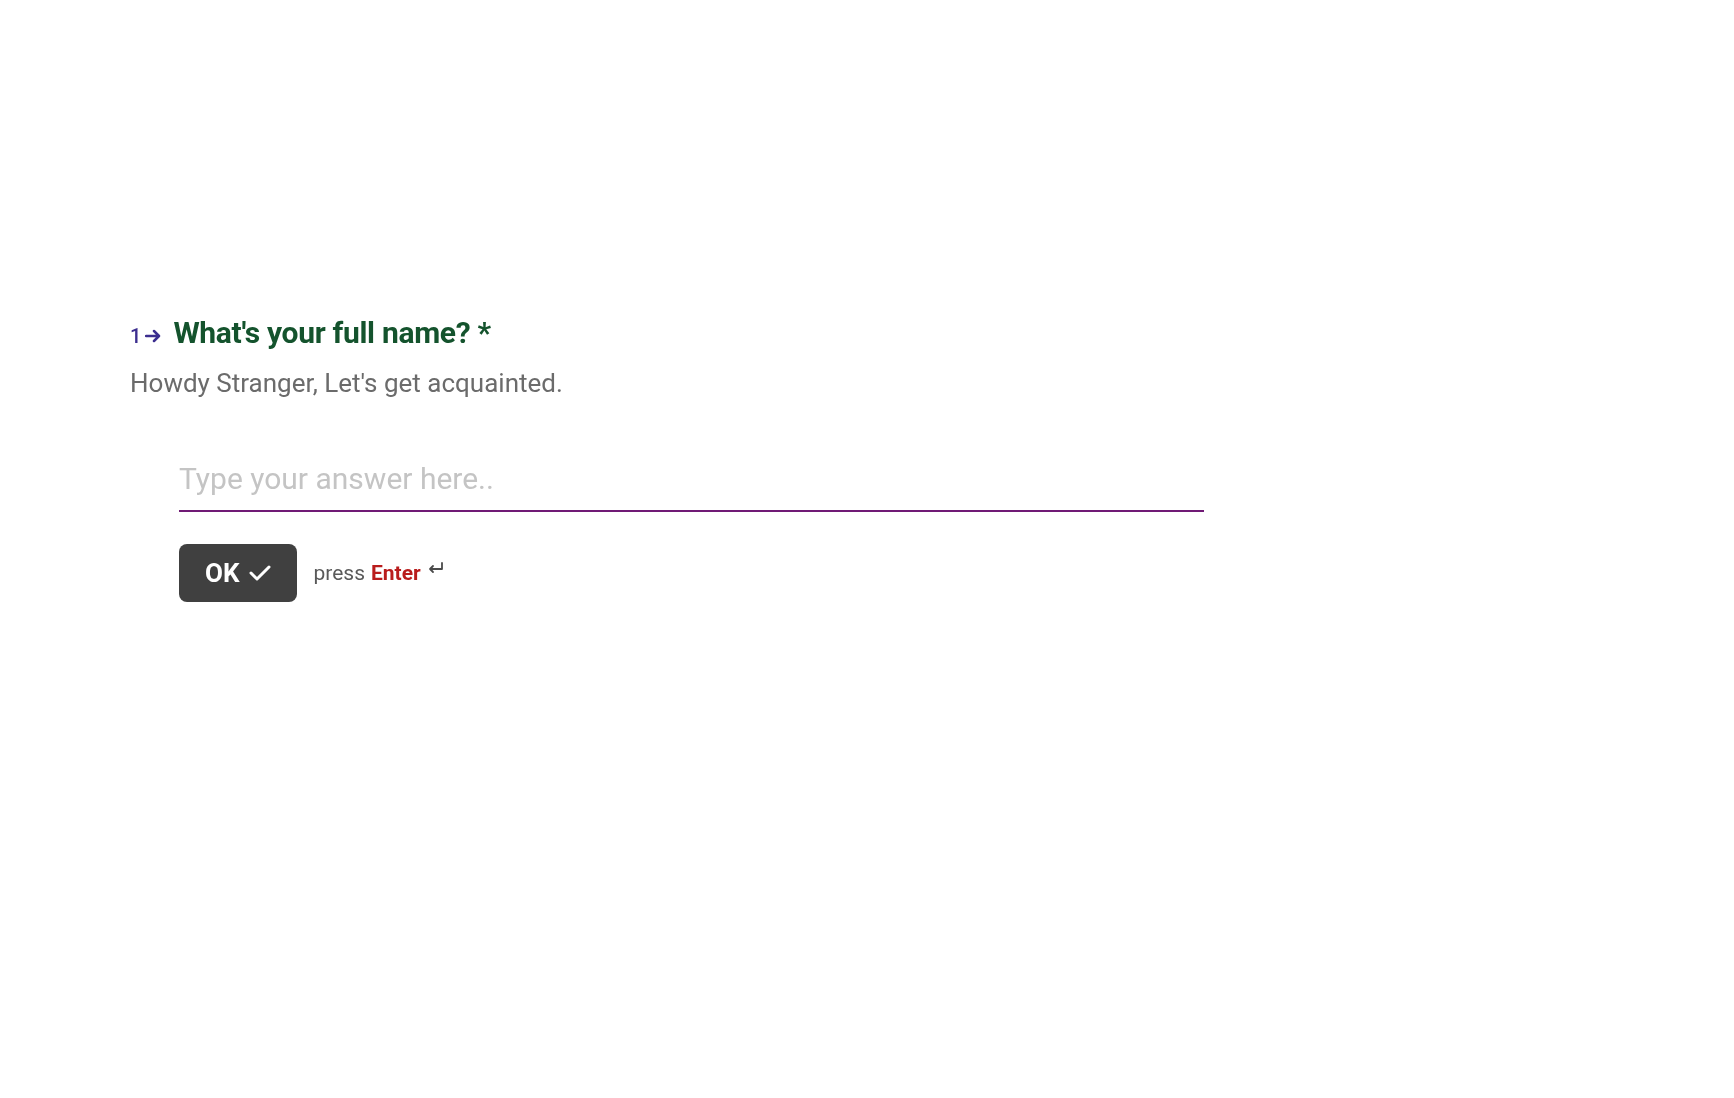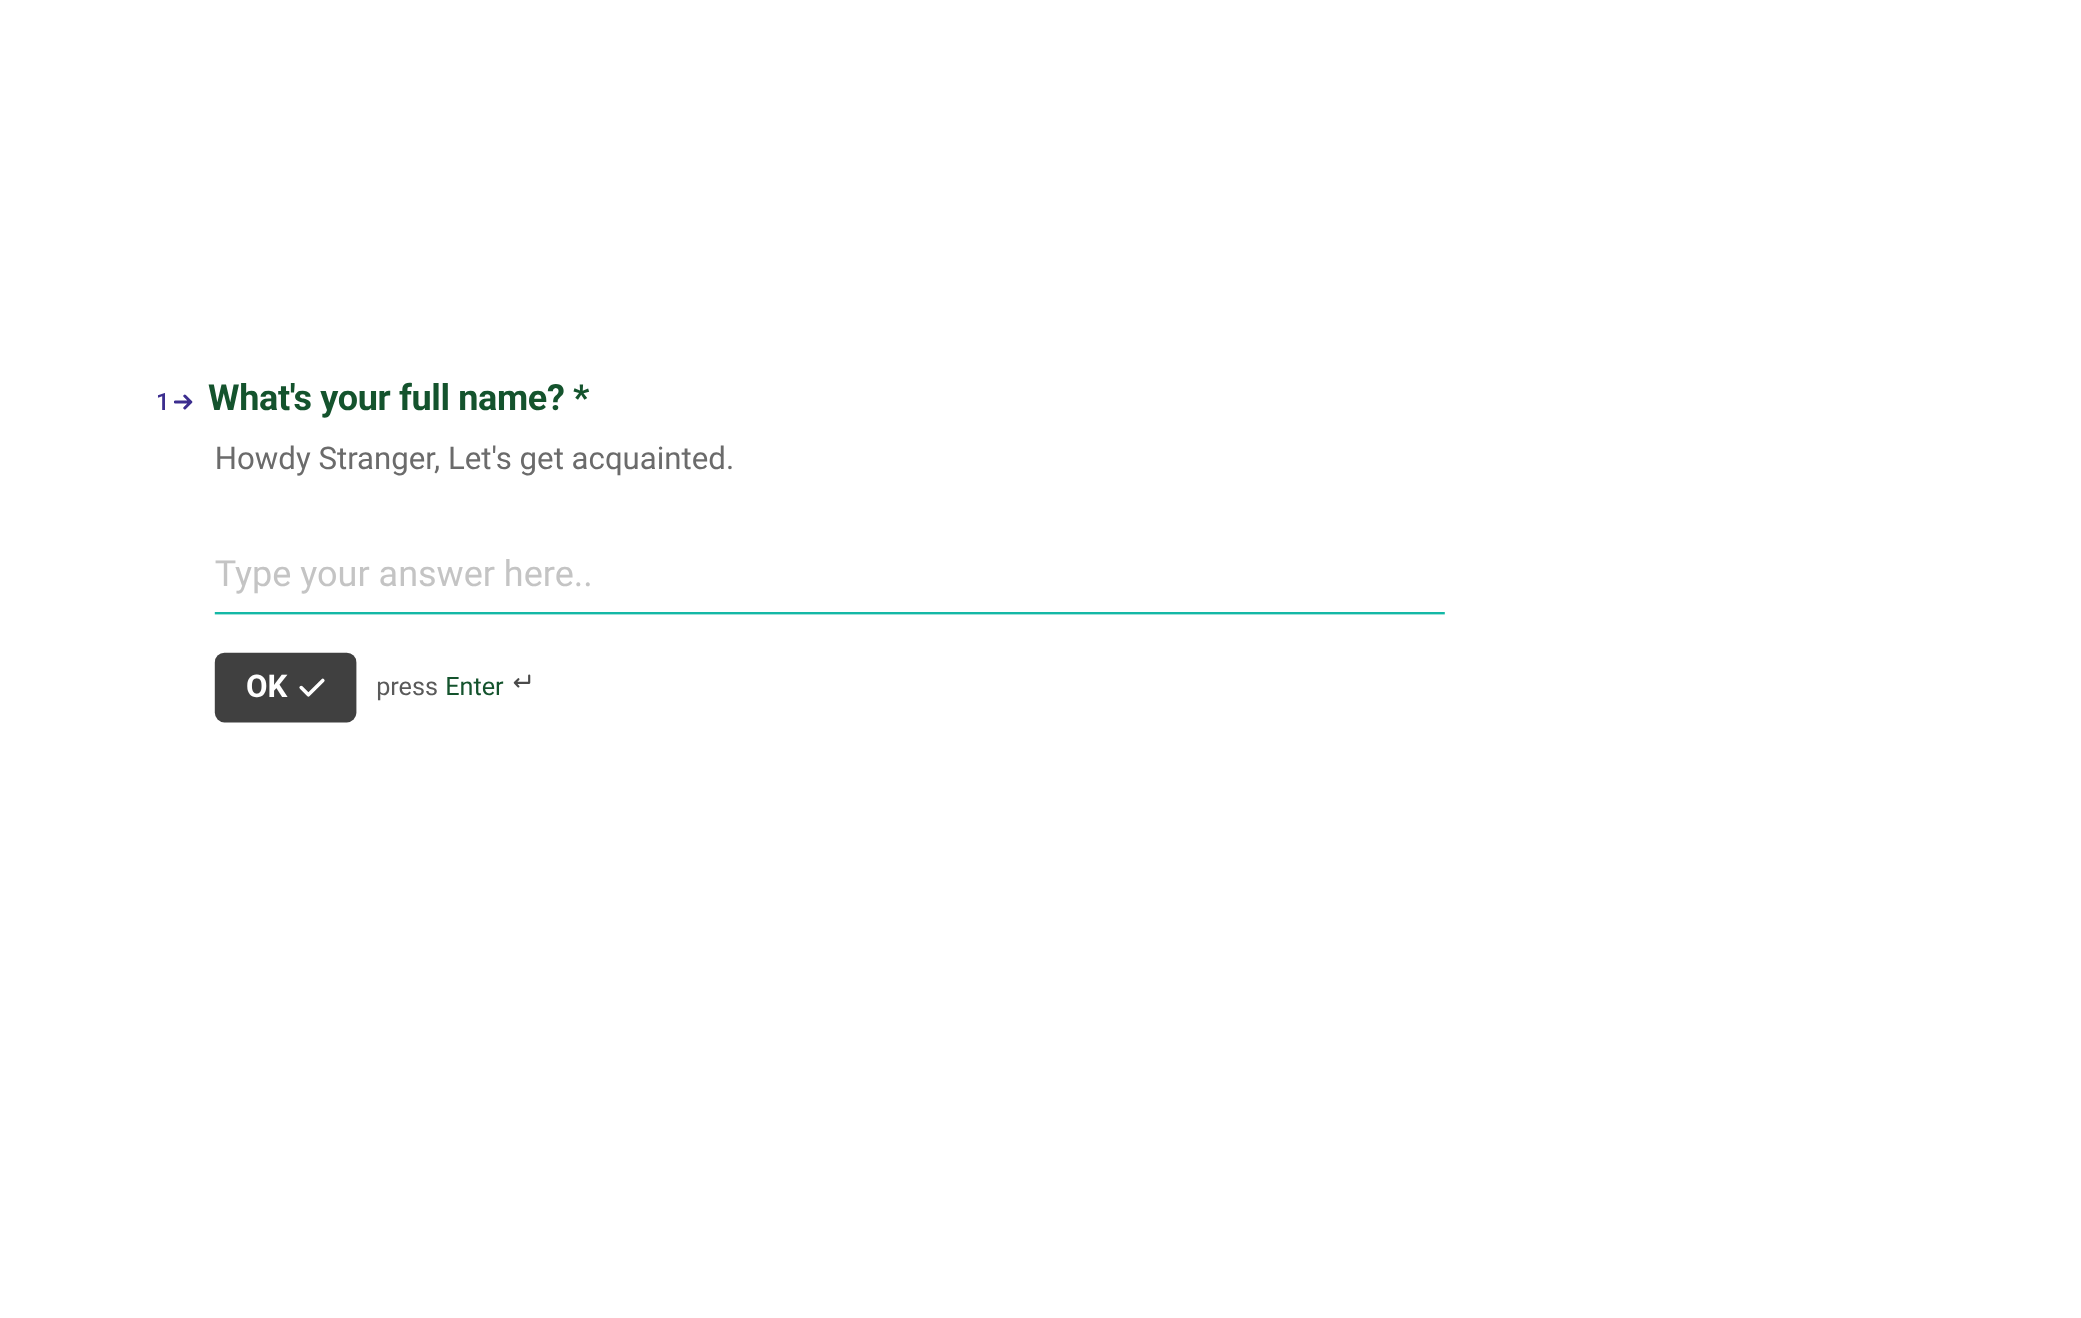--- a/index.html
+++ b/index.html
@@ -48,32 +48,31 @@
       font-size: 30px;
       font-weight: 700;
       letter-spacing: -0.3px;
     }
     
     .question-subtitle {
       color: #6b6b6b;
       font-size: 26px;
       font-weight: 400;
       margin-top: 18px;
-      margin-left: 49px;
     }
     
     .input-wrapper {
       margin-top: 55px;
       margin-left: 49px;
     }
     
     .answer-input {
       width: 100%;
       border: none;
-      border-bottom: 2px solid #14b8a6;
+      border-bottom: 2px solid #701a75;
       font-size: 30px;
       font-weight: 400;
       padding: 8px 0 14px 0;
       outline: none;
       color: #b91c1c;
       background: transparent;
       font-family: inherit;
     }
     
     .answer-input::placeholder {
@@ -111,22 +110,22 @@
     .hint-text {
       color: #5a5a5a;
       font-size: 21px;
       font-weight: 400;
       display: flex;
       align-items: flex-start;
       gap: 6px;
     }
     
     .hint-key {
-      font-weight: 400;
-      color: #14532d;
+      font-weight: 700;
+      color: #b91c1c;
     }
     
     .enter-icon {
       display: inline-flex;
       align-items: center;
     }
   </style>
 </head>
 <body>
 

